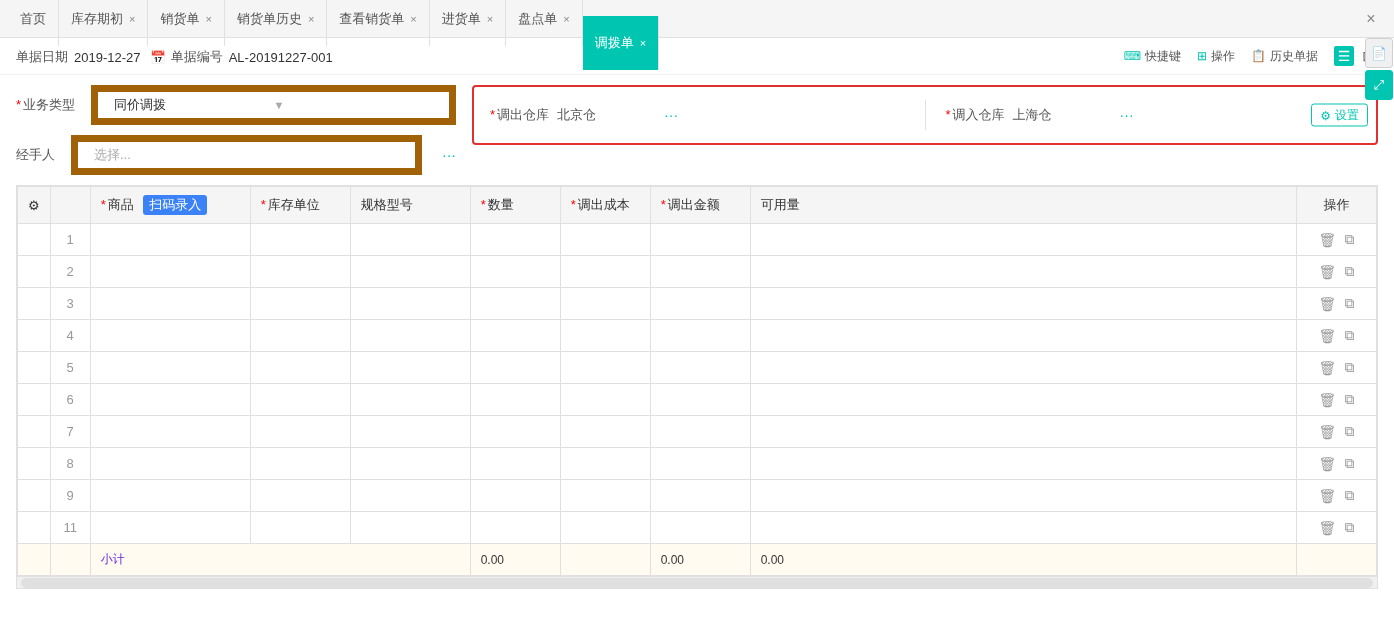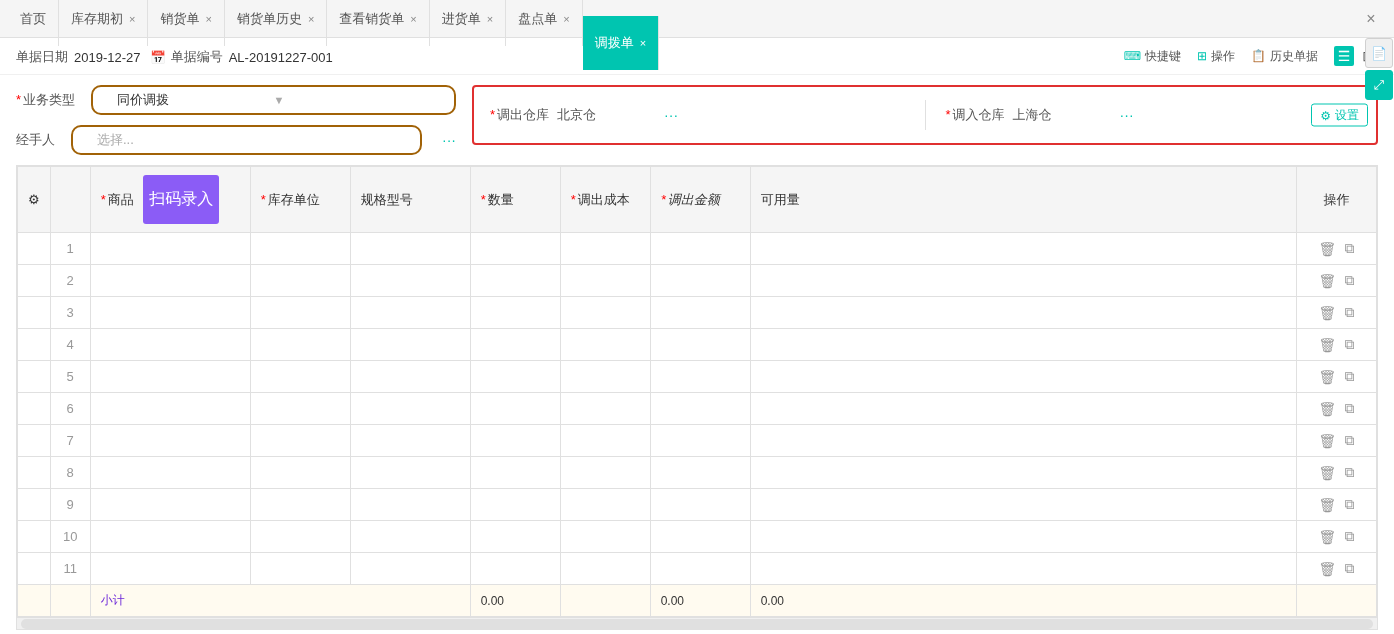--- a/index.html
+++ b/index.html
@@ -80,23 +80,23 @@
     .form-field {
       display: flex; align-items: center; gap: 16px;
     }
     .form-label {
       font-size: 13px; color: #555;
       white-space: nowrap;
     }
     .required-star { color: red; margin-right: 2px; }
     .field-value {
       flex: 1; display: flex; align-items: center;
-      border: 2px solid #a16207;
-      border-radius: 10px;
-      padding: 4px 24px;
+      border: 7px solid #a16207;
+      border-radius: 0;
+      padding: 4px 16px;
       background: #fff;
       min-width: 200px;
       cursor: pointer;
     }
     .field-value span { flex: 1; }
     .field-value .arrow { color: #aaa; font-size: 11px; }
     .field-more { color: #00c5b0; cursor: pointer; font-size: 14px; margin-left: 4px; }
 
     
     .warehouse-section {
@@ -144,43 +144,43 @@
       border: 1px solid #e0e0e0;
       padding: 8px 10px;
       text-align: left;
       white-space: nowrap;
       font-weight: normal;
       color: #333;
     }
     thead th .req { color: red; margin-right: 2px; }
     .th-scan-btn {
       display: inline-block;
-      background: #8b5cf6; color: #fff;
-      border-radius: 3px; padding: 14px 6px;
-      font-size: 16px; margin-left: 6px; cursor: pointer;
+      background: #3b82f6; color: #fff;
+      border-radius: 3px; padding: 1px 6px;
+      font-size: 13px; margin-left: 6px; cursor: pointer;
     }
     tbody tr { border-bottom: 1px solid #e0e0e0; }
     tbody td {
       border: 1px solid #e0e0e0;
       padding: 6px 10px;
       height: 32px;
       color: #555;
     }
     .row-num { color: #999; text-align: center; width: 30px; }
     .subtotal-row { background: #fffbf0; }
     .subtotal-row td { font-size: 12px; color: #666; }
 
     .col-settings { width: 30px; text-align: center; }
     .col-num { width: 40px; text-align: center; }
     .col-product { width: 160px; }
     .col-unit { width: 100px; }
     .col-spec { width: 120px; }
     .col-qty { width: 90px; }
     .col-cost { width: 90px; margin-left: 40px; }
-    .col-amount { width: 100px; font-style: italic; }
+    .col-amount { width: 100px; }
     .col-op { width: 80px; text-align: center; }
 
     .op-icons { display: flex; align-items: center; justify-content: center; gap: 8px; }
     .op-icon { cursor: pointer; color: #999; font-size: 14px; }
 
     
     .scroll-bar-wrap {
       height: 12px; margin: 0 16px;
       background: #f0f0f0; border: 1px solid #e0e0e0; border-top: none;
       overflow: hidden; position: relative;
@@ -503,37 +503,20 @@
       <td class="col-amount"></td>
       <td></td>
       <td class="col-op">
         <div class="op-icons">
           <span class="op-icon">🗑</span>
           <span class="op-icon">⧉</span>
         </div>
       </td>
     </tr>
         <tr>
-      <td class="col-settings row-num"></td>
-      <td class="col-num row-num">10</td>
-      <td class="col-product"></td>
-      <td class="col-unit"></td>
-      <td class="col-spec"></td>
-      <td class="col-qty"></td>
-      <td class="col-cost"></td>
-      <td class="col-amount"></td>
-      <td></td>
-      <td class="col-op">
-        <div class="op-icons">
-          <span class="op-icon">🗑</span>
-          <span class="op-icon">⧉</span>
-        </div>
-      </td>
-    </tr>
-        <tr>
       <td class="col-settings"></td>
       <td class="col-num row-num">11</td>
       <td class="col-product"></td>
       <td class="col-unit"></td>
       <td class="col-spec"></td>
       <td class="col-qty"></td>
       <td class="col-cost"></td>
       <td class="col-amount"></td>
       <td></td>
       <td class="col-op">

